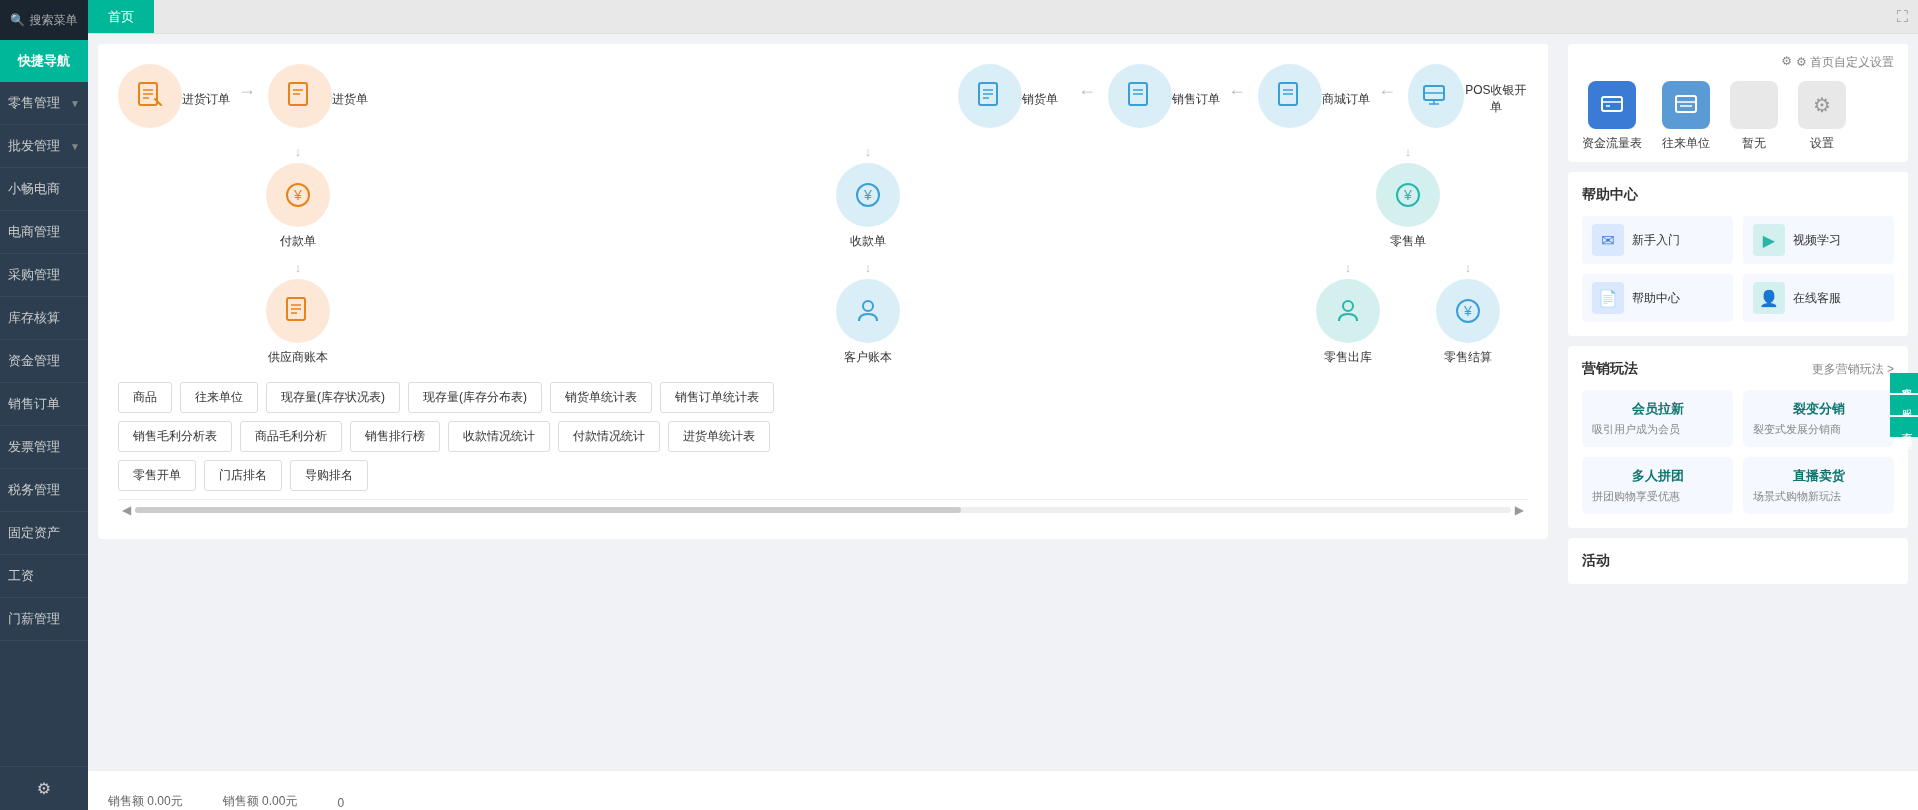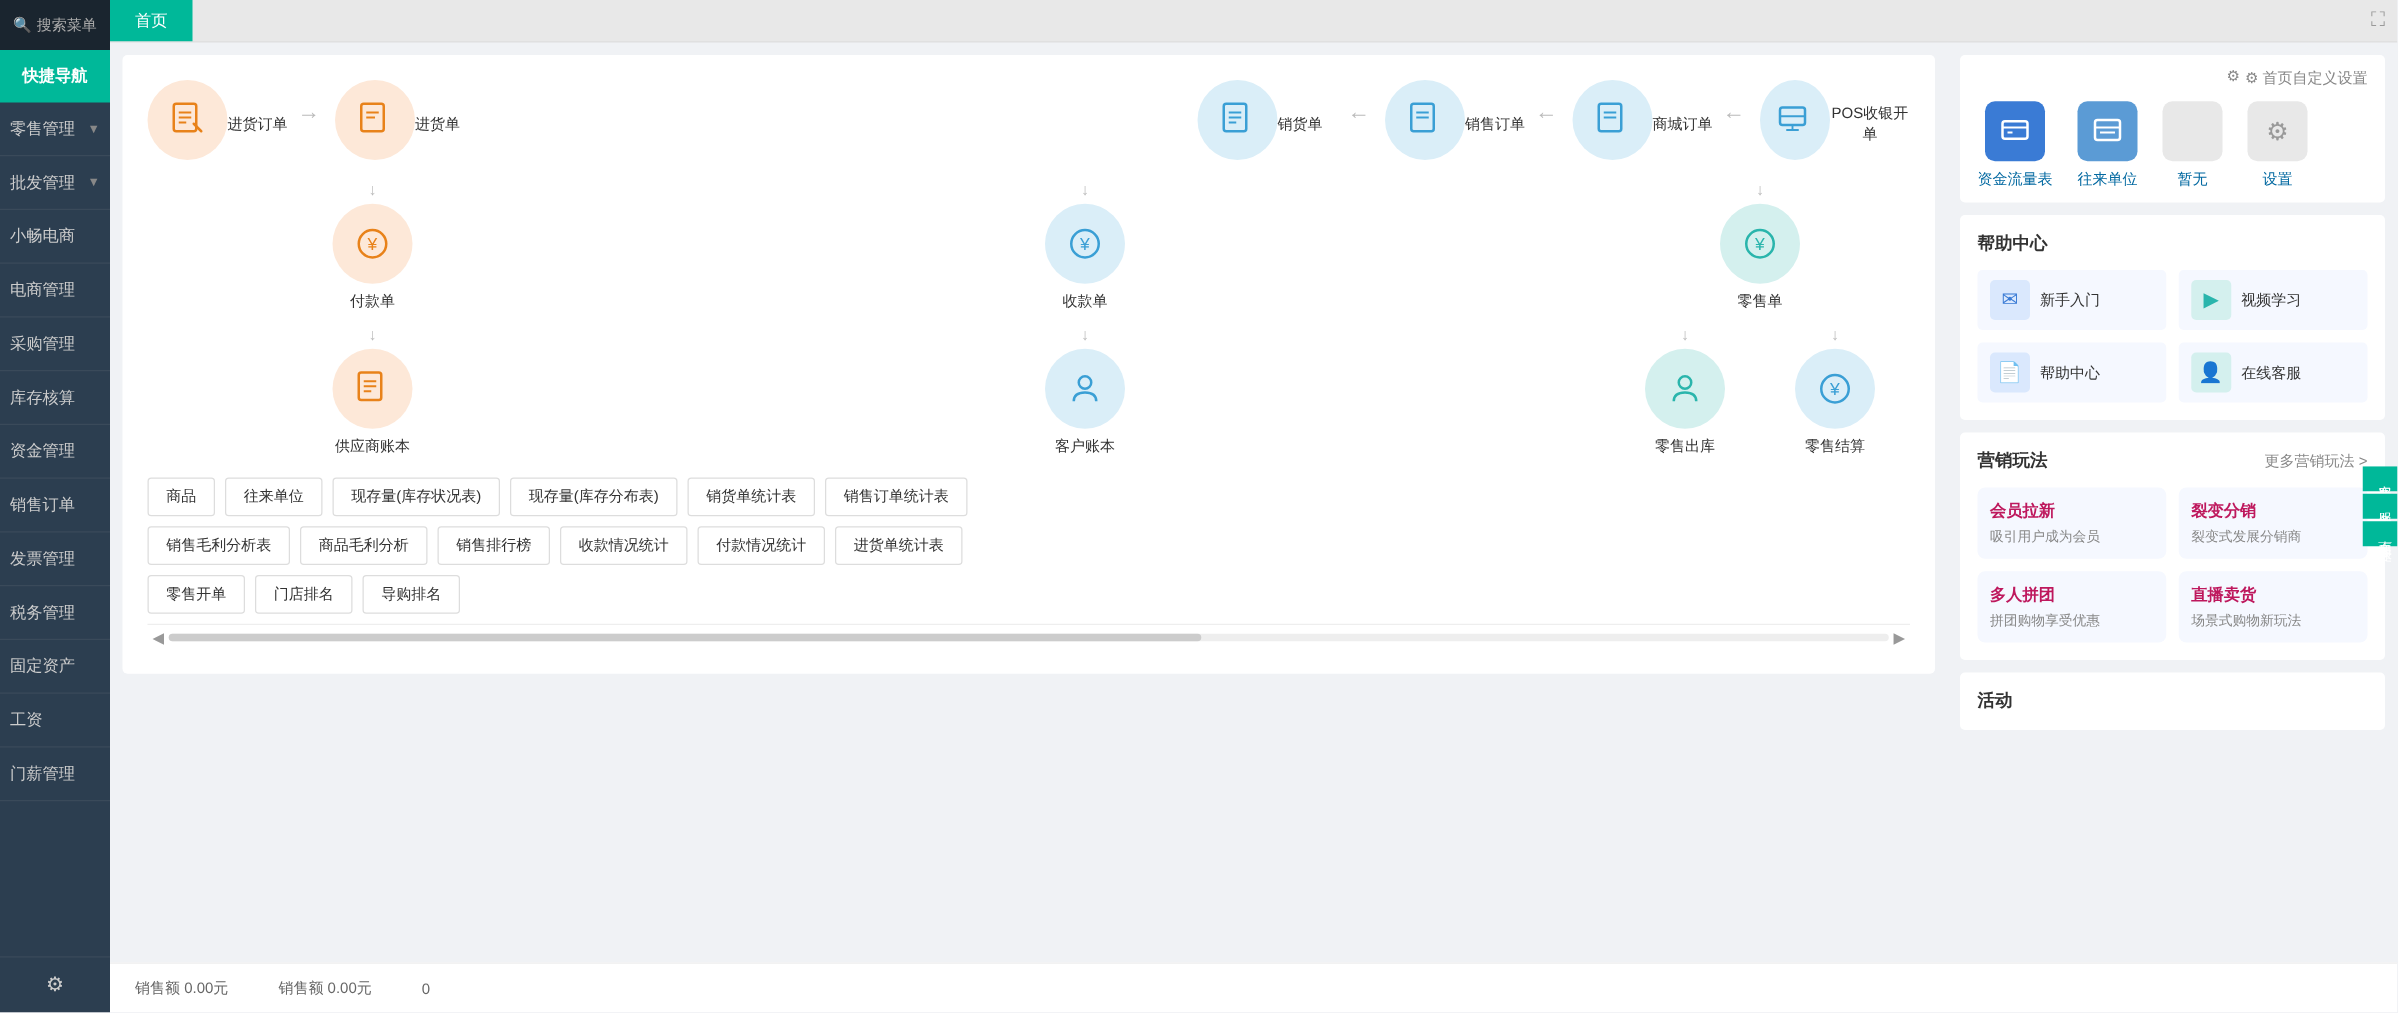--- a/index.html
+++ b/index.html
@@ -249,21 +249,21 @@
       height: 48px;
       border-radius: 8px;
       display: flex;
       align-items: center;
       justify-content: center;
       font-size: 20px;
     }
     .qa-icon-blue { background: #3a7bd5; color: #fff; }
     .qa-icon-blue2 { background: #5b9bd5; color: #fff; }
     .qa-icon-gray { background: #e8e8e8; color: #999; }
-    .qa-icon-label { font-size: 12px; color: #0369a1; text-align: center; }
+    .qa-icon-label { font-size: 12px; color: #404040; text-align: center; }
 
     
     .help-card {
       background: #fff;
       border-radius: 4px;
       padding: 14px;
       margin-bottom: 10px;
     }
     .help-title { font-size: 14px; font-weight: bold; color: #333; margin-bottom: 12px; }
     .help-grid {
@@ -312,21 +312,21 @@
       display: grid;
       grid-template-columns: 1fr 1fr;
       gap: 10px;
     }
     .mkt-item {
       background: #f5f8ff;
       border-radius: 6px;
       padding: 10px;
       cursor: pointer;
     }
-    .mkt-item-title { font-size: 13px; font-weight: bold; color: #be185d; margin-bottom: 4px; }
+    .mkt-item-title { font-size: 13px; font-weight: bold; color: #0f766e; margin-bottom: 4px; margin-left: 40px; }
     .mkt-item-desc { font-size: 11px; color: #888; }
 
     
     .activity-card {
       background: #fff;
       border-radius: 4px;
       padding: 14px;
     }
     .act-title { font-size: 14px; font-weight: bold; color: #333; }
 
@@ -353,21 +353,21 @@
       writing-mode: vertical-rl;
       letter-spacing: 2px;
     }
 
     
     .bottom-stats {
       background: #fff;
       border-top: 1px solid #eee;
       height: 40px;
       display: flex;
-      align-items: center;
+      align-items: flex-end;
       padding: 0 20px;
       gap: 40px;
       font-size: 12px;
       color: #666;
       flex-shrink: 0;
     }
   </style>
 </head>
 <body>
 

